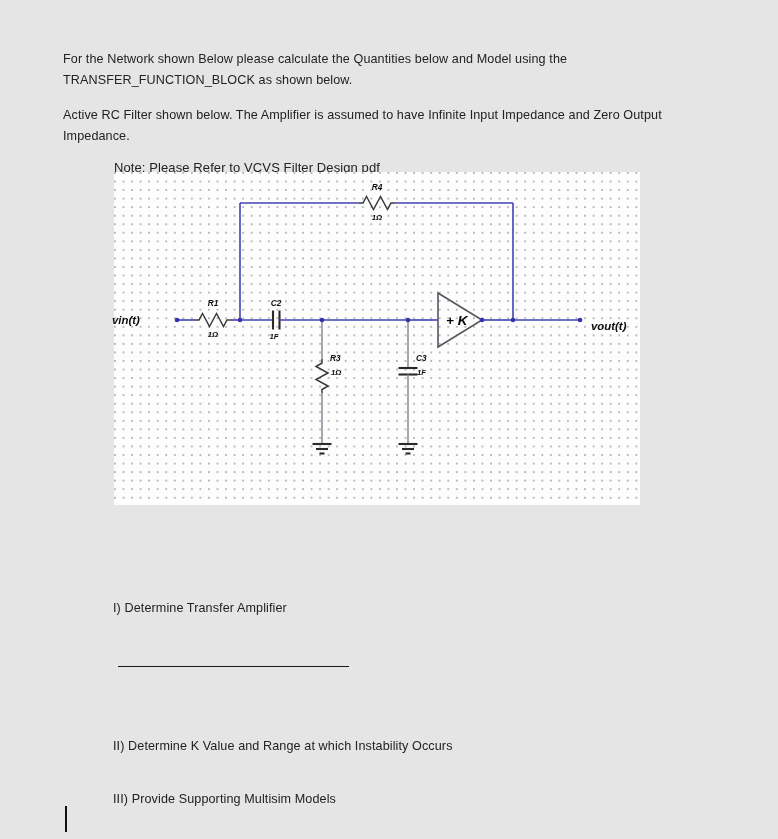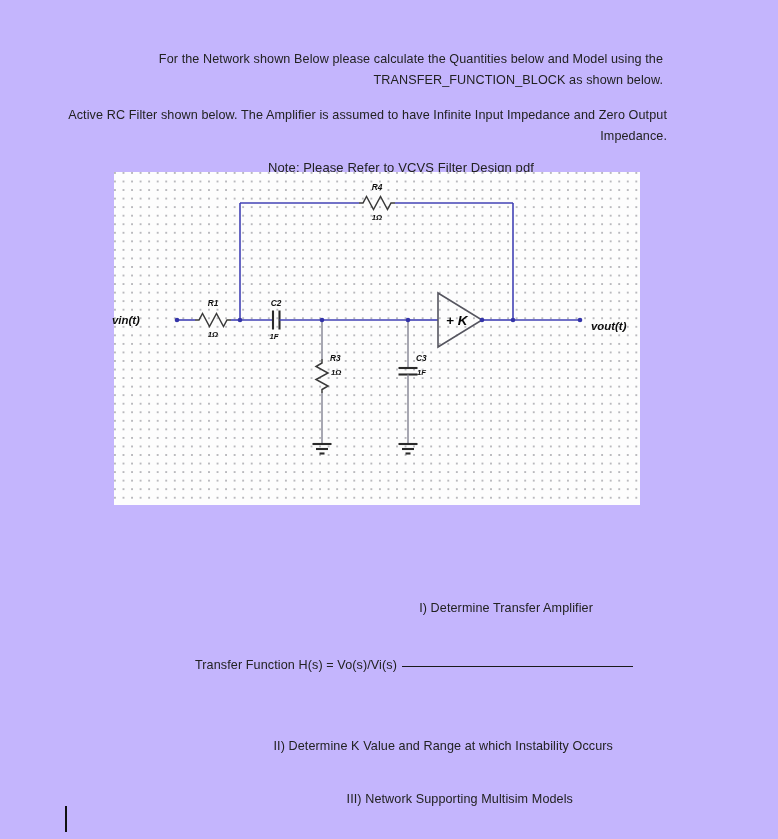--- a/index.html
+++ b/index.html
@@ -13,22 +13,21 @@
     height: 839px;
     position: relative;
     font-family: "Liberation Sans", sans-serif;
     color: #1a1a1a;
     overflow: hidden;
   }
 
   .page {
     position: absolute;
     inset: 0;
-    background: #c4b5fd;
-    text-align: right;
+    background: #e5e5e5;
   }
 
   
   .para {
     position: absolute;
     font-size: 12.6px;
     line-height: 21px;
     color: #222222;
     letter-spacing: 0.1px;
   }
@@ -219,21 +218,21 @@
       </g>
 
       <text class="lbl-term" x="-2" y="152">vin(t)</text>
       <text class="lbl-term" x="477" y="158">vout(t)</text>
 
     </svg>
   </div>
 
   <p class="para" id="q1-line">I) Determine Transfer Amplifier</p>
 
-  <p class="para" id="tf-line"><span>Transfer Function H(s) = Vo(s)/Vi(s)</span><span class="tf-blank"></span></p>
+  <p class="para" id="tf-line"><span class="tf-blank"></span></p>
 
   <p class="para" id="q2-line">II) Determine K Value and Range at which Instability Occurs</p>
 
-  <p class="para" id="q3-line">III) Network Supporting Multisim Models</p>
+  <p class="para" id="q3-line">III) Provide Supporting Multisim Models</p>
 
   <div id="text-caret"></div>
 
 </div>
 
 </body></html>

